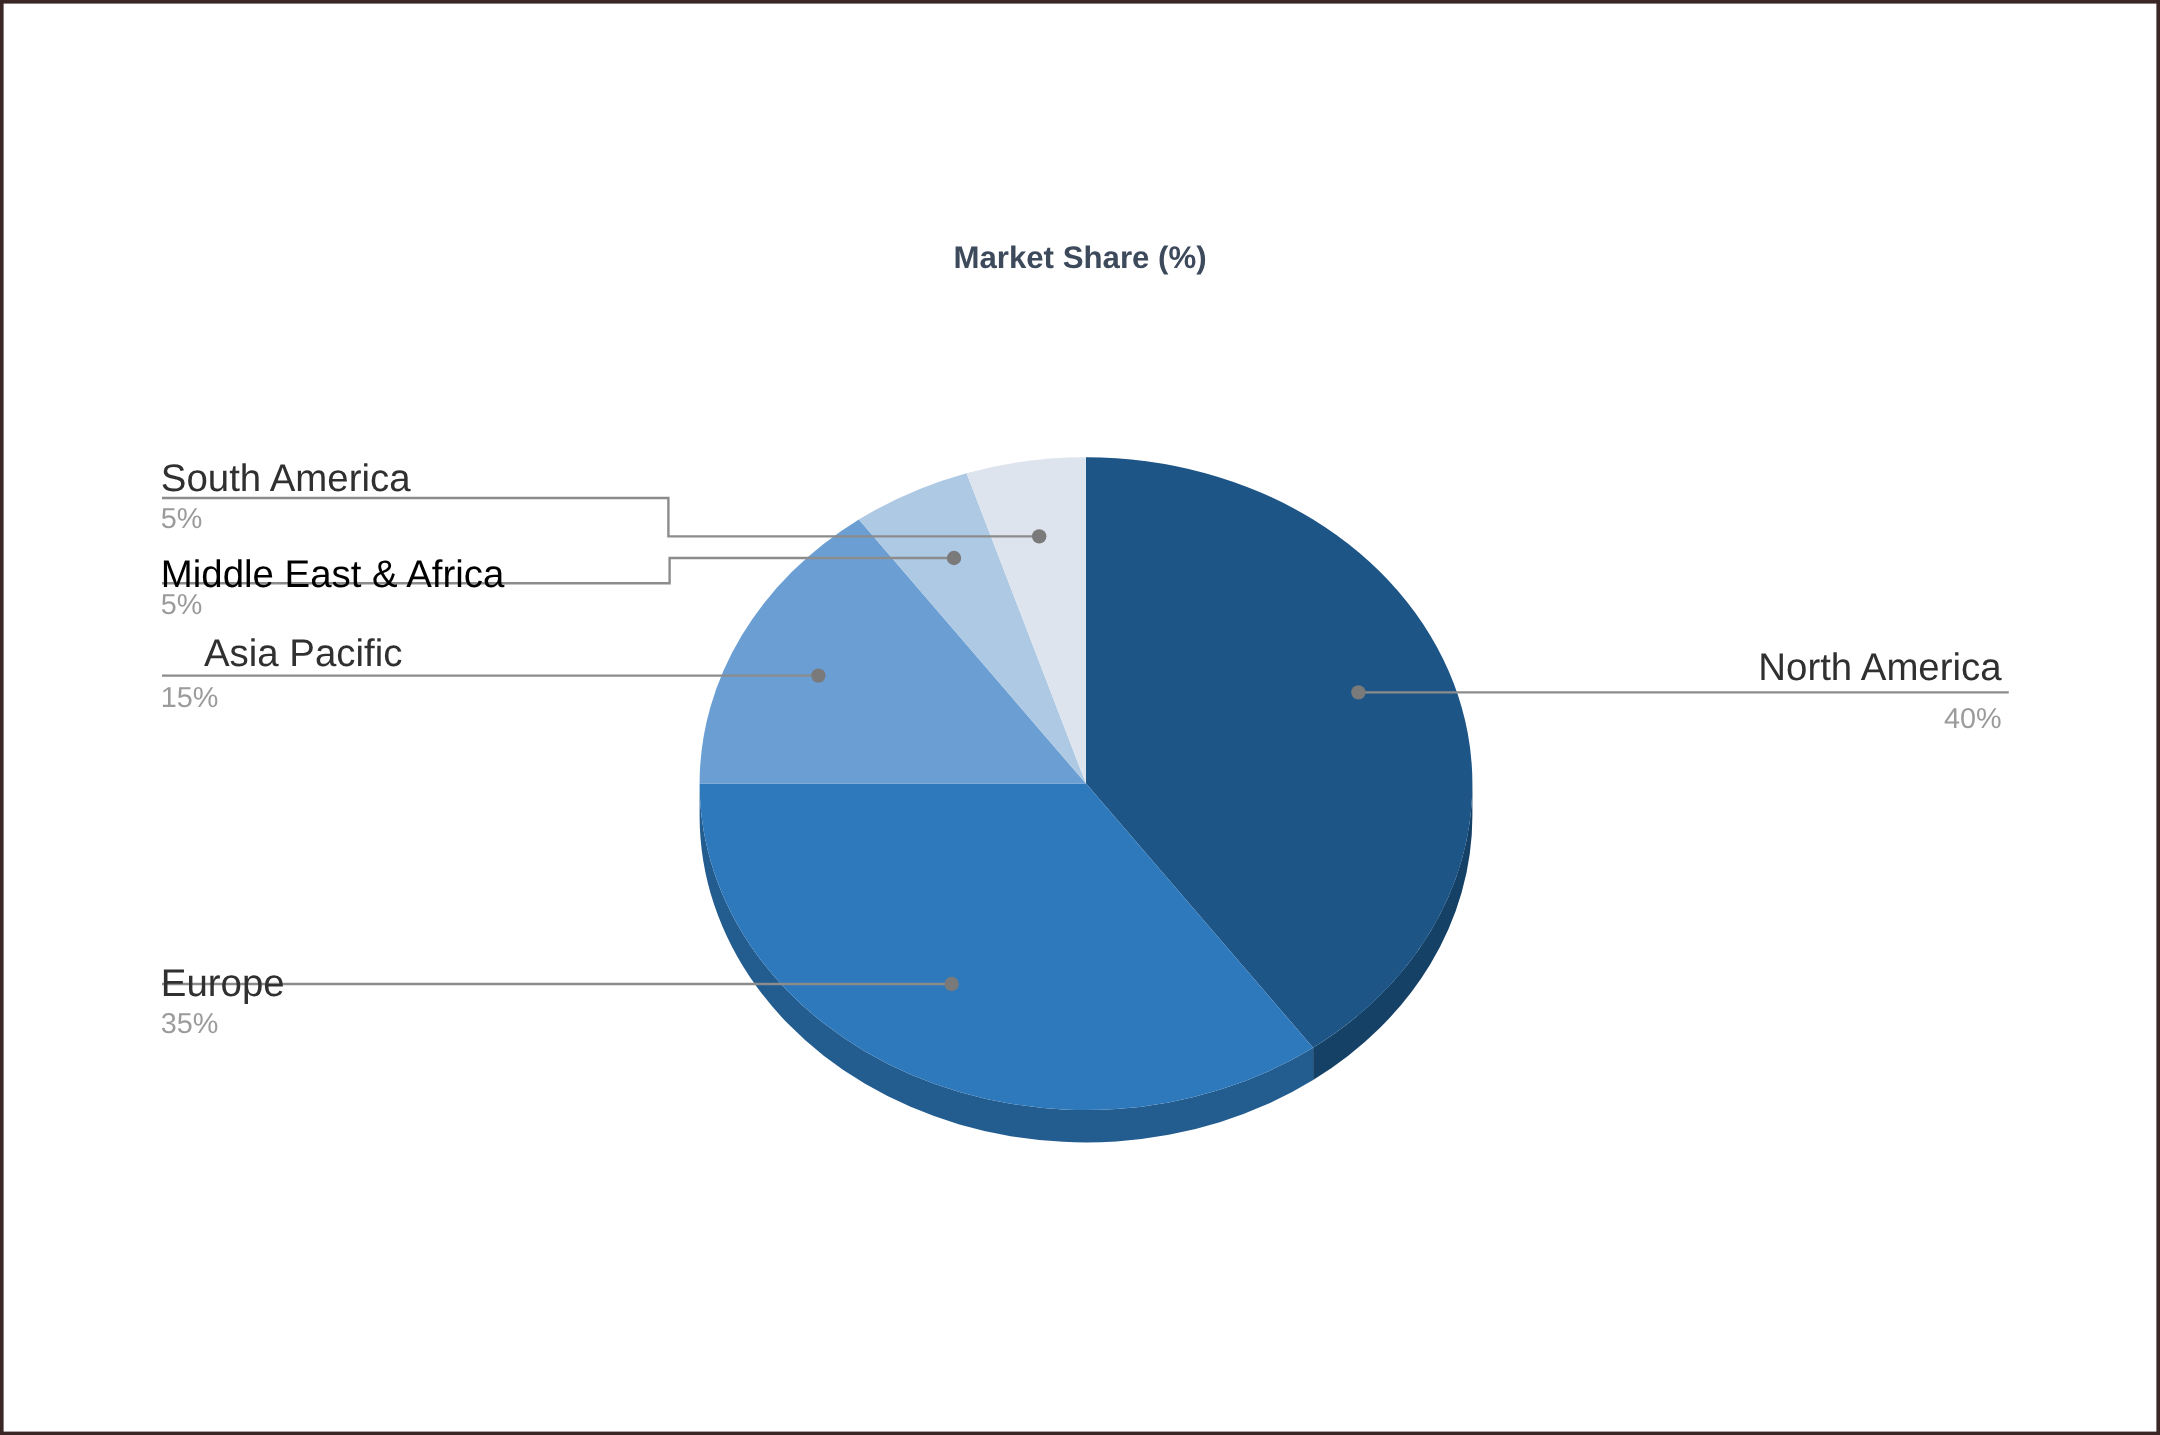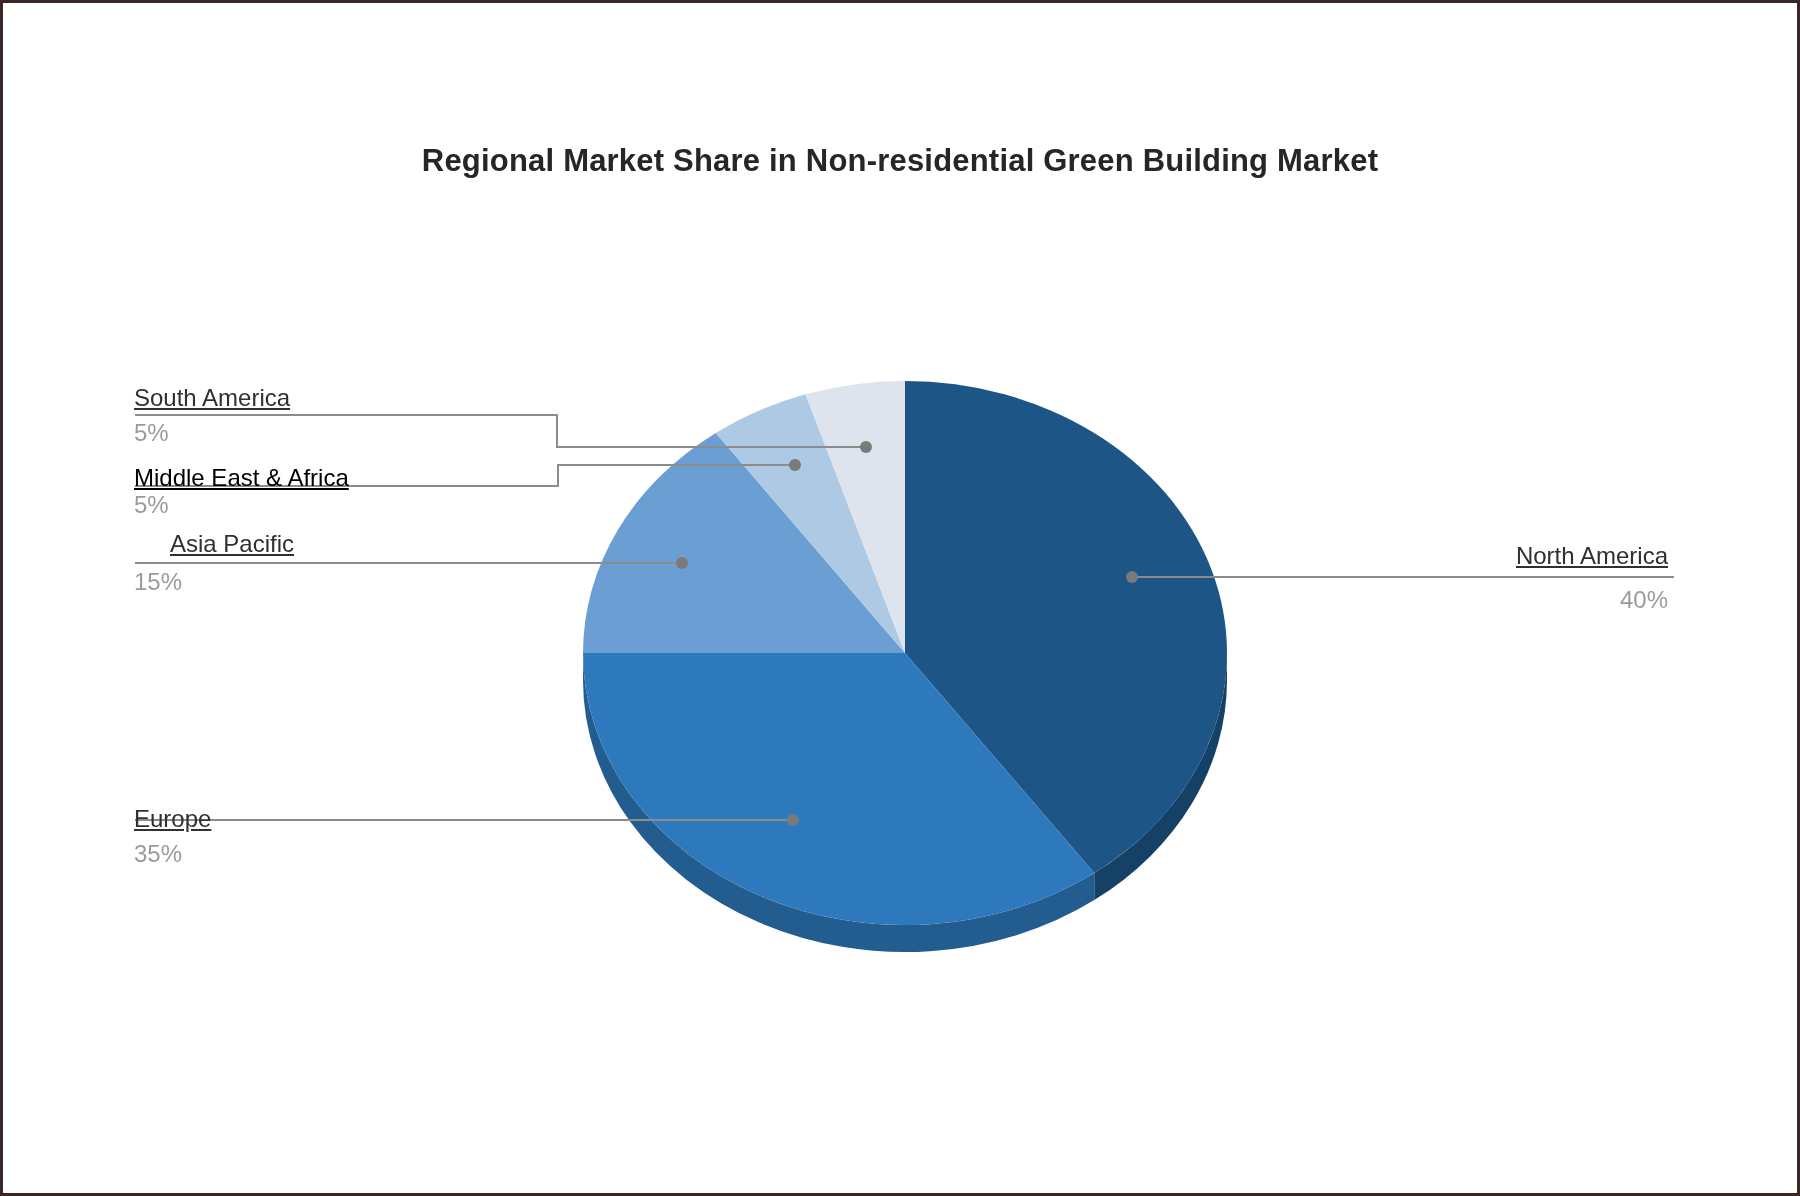--- a/index.html
+++ b/index.html
@@ -19,41 +19,41 @@
     letter-spacing:0.2px;margin:0;
   }
   .chart-subtitle{
     position:absolute;left:0;top:196px;width:100%;
     text-align:center;
     font-size:26px;font-weight:700;color:#3d4a5c;margin:0;
   }
   #pie-svg{position:absolute;left:0;top:0;}
   .callout-label{
     position:absolute;
-    font-size:24px;color:#303030;line-height:28px;white-space:nowrap;text-decoration:underline;
+    font-size:32px;color:#303030;line-height:28px;white-space:nowrap;
   }
   .callout-pct{
     position:absolute;
     font-size:24px;color:#9b9b9b;line-height:28px;white-space:nowrap;
   }
   .align-right{text-align:right;}
   .brand{
     position:absolute;left:1358px;top:1038px;
     display:flex;align-items:center;gap:12px;
   }
   .brand-text{
     font-family:"DejaVu Serif", serif;
     font-size:43px;font-weight:700;color:#15223a;line-height:1;
   }
 </style>
 </head>
 <body>
 
 <div class="canvas" id="canvas">
-  <h1 class="chart-title">Regional Market Share in Non-residential Green Building Market</h1>
+  <h2 class="chart-subtitle">Market Share (%)</h2>
 
   <svg id="pie-svg" width="1800" height="1196" viewBox="0 0 1800 1196">
       <path d="M 1224 650 A 322 272 0 0 1 1091.2668512381763 870.0526224699856 l 0 27 A 322 272 0 0 0 1224 677 Z" fill="#164167"></path>
       <path d="M 1091.2668512381763 870.0526224699856 A 322 272 0 0 1 580 650 l 0 27 A 322 272 0 0 0 1091.2668512381763 897.0526224699856 Z" fill="#235c8f"></path>
       <path d="M 902 650 L 902 378 A 322 272 0 0 1 1091.2668512381763 870.0526224699856 Z" fill="#1d5587"></path>
       <path d="M 902 650 L 1091.2668512381763 870.0526224699856 A 322 272 0 0 1 580 650 Z" fill="#2e79bc"></path>
       <path d="M 902 650 L 580 650 A 322 272 0 0 1 712.7331487618236 429.94737753001436 Z" fill="#6b9fd4"></path>
       <path d="M 902 650 L 712.7331487618236 429.94737753001436 A 322 272 0 0 1 802.4965278112668 391.31262756771827 Z" fill="#aec9e3"></path>
       <path d="M 902 650 L 802.4965278112668 391.31262756771827 A 322 272 0 0 1 901.9999999999999 378 Z" fill="#dde4ee"></path>
       <polyline points="1129,574 1671,574" fill="none" stroke="#8c8c8c" stroke-width="2"></polyline>

